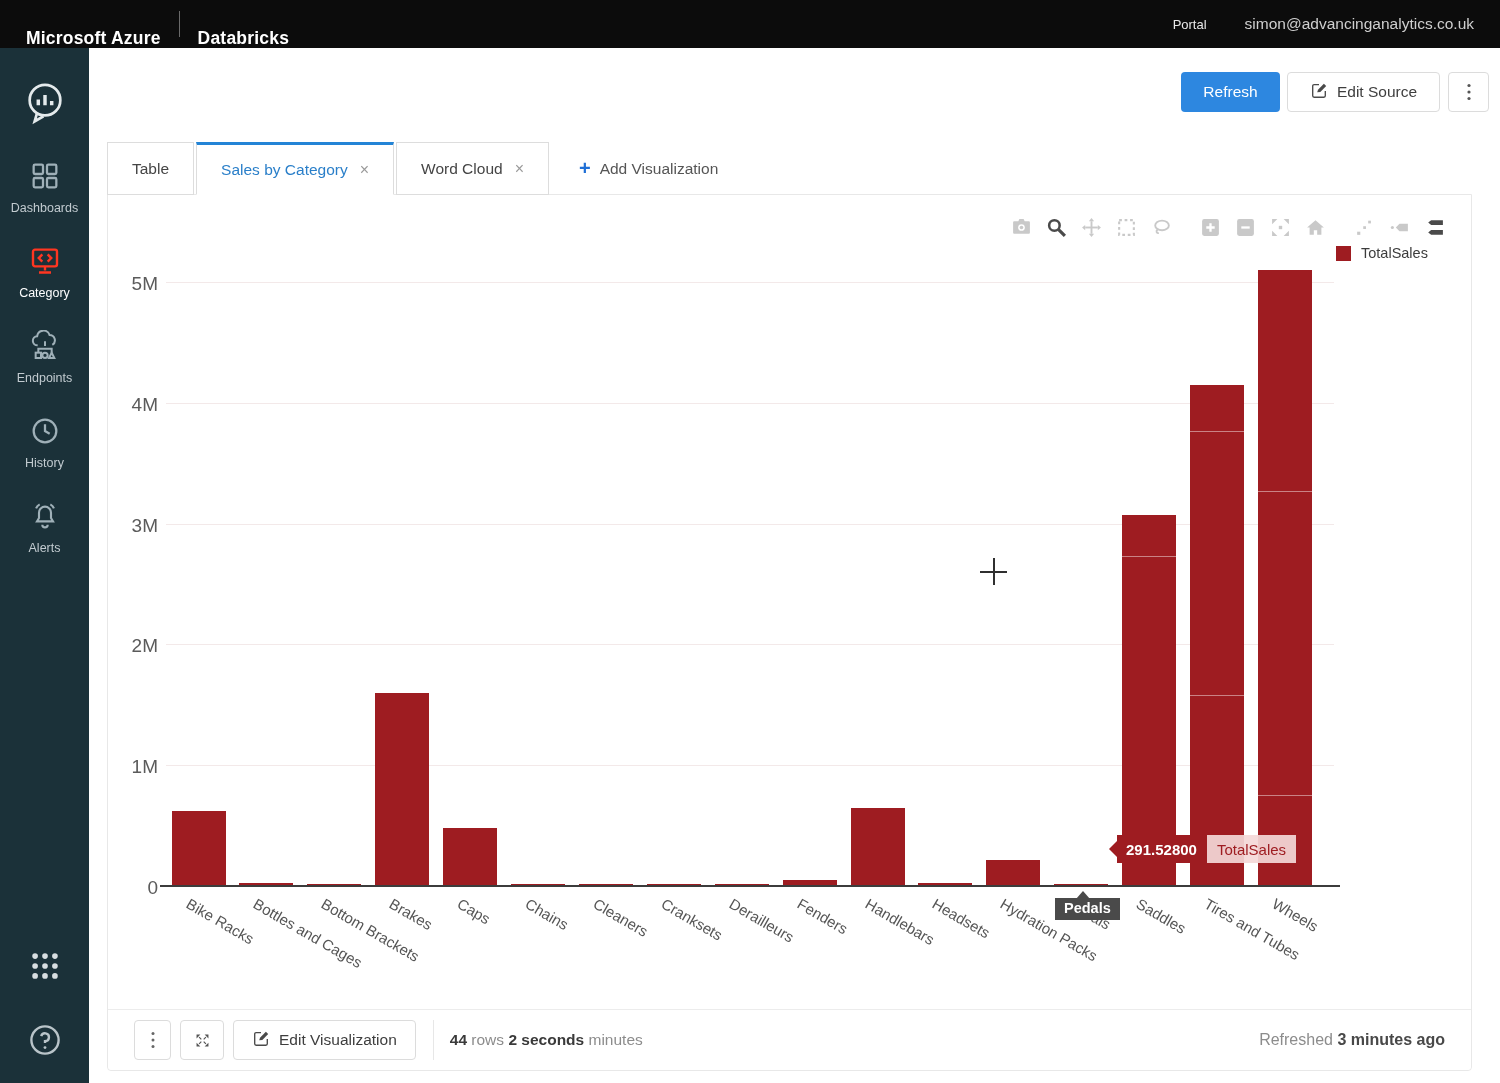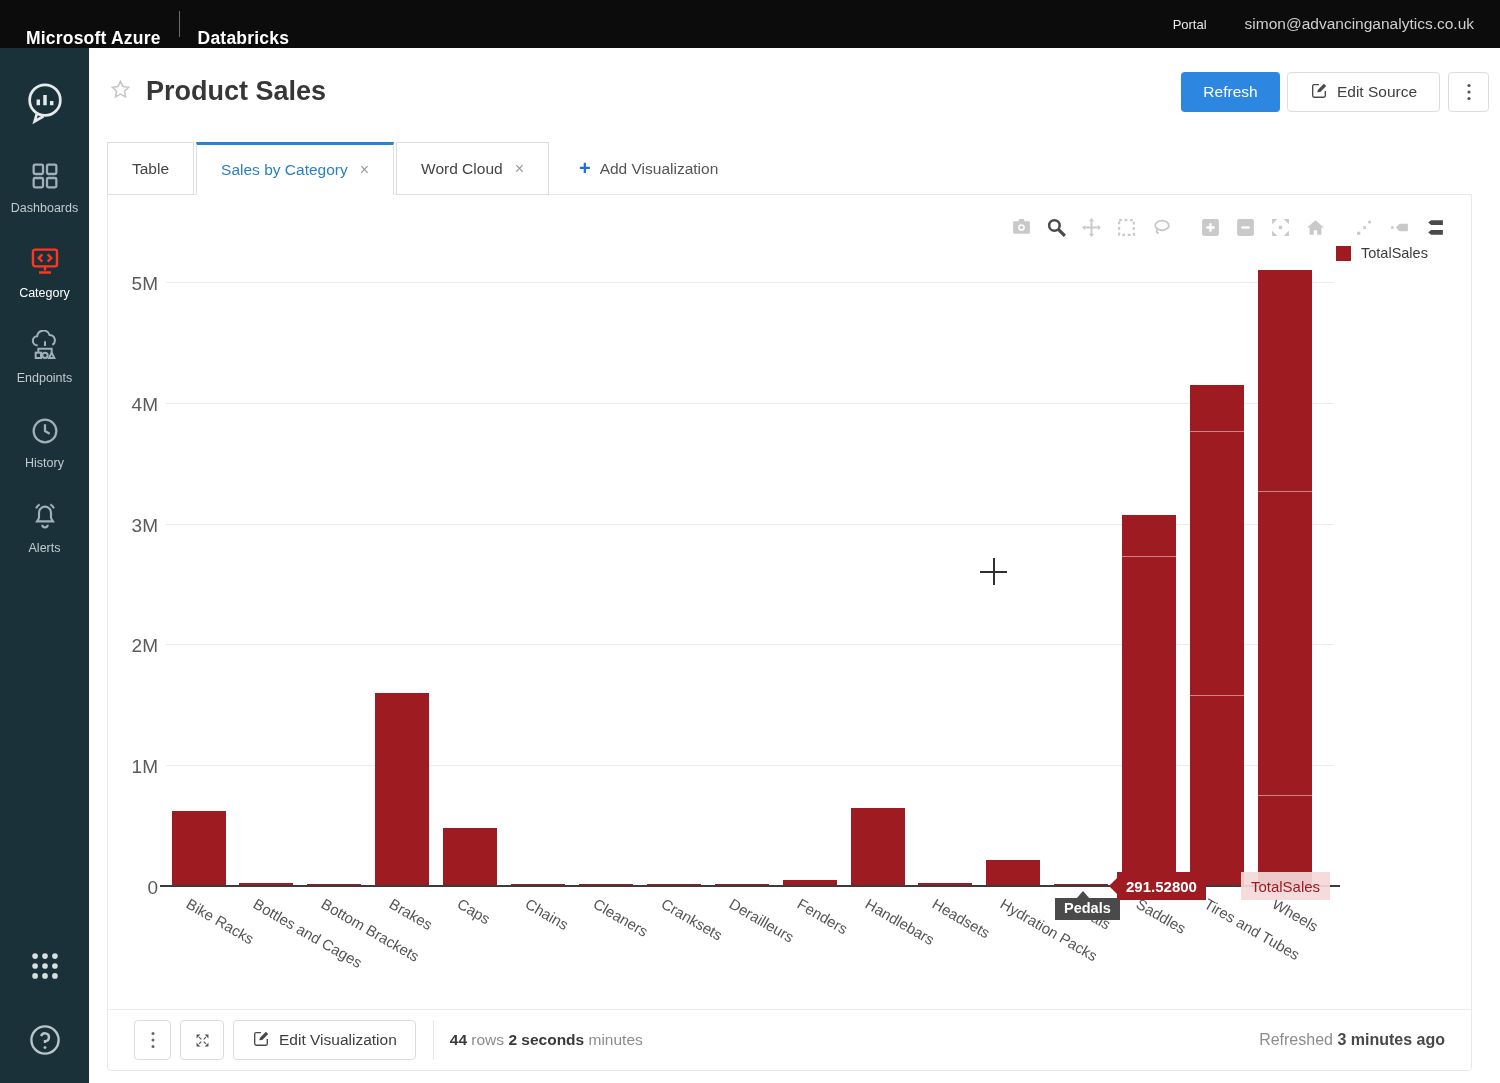--- a/index.html
+++ b/index.html
@@ -70,21 +70,21 @@
   .xlabel { position:absolute; top:700px; font-size:15px; color:#555; white-space:nowrap;
             transform:rotate(30deg); transform-origin:0 0; }
 
   .crosshair-v { position:absolute; left:885px; top:363px; width:1.6px; height:27px; background:#2f2f2f; }
   .crosshair-h { position:absolute; left:872px; top:376px; width:27px; height:1.6px; background:#2f2f2f; }
 
   .tip-cat { position:absolute; left:947px; top:703px; background:#4a4a4a; color:#fff; font-size:14.5px; font-weight:bold;
              padding:2px 9px 4px; z-index:8; }
   .tip-cat::before { content:""; position:absolute; top:-7px; left:21px; border:7px solid transparent;
                      border-top:none; border-bottom:8px solid #4a4a4a; }
-  .tip-row { position:absolute; left:1009px; top:677px; height:28px; display:flex; z-index:8;gap:34px; }
+  .tip-row { position:absolute; left:1009px; top:640px; height:28px; display:flex; z-index:8; }
   .tip-val { background:#9e1c21; color:#fff; font-weight:bold; font-size:15px; display:flex; align-items:center;
              padding:0 9px; position:relative; }
   .tip-val::before { content:""; position:absolute; left:-8px; top:6px; border:8px solid transparent;
                      border-left:none; border-right:8px solid #9e1c21; }
   .tip-series { background:rgba(244,216,216,0.92); color:#9e1c21; font-size:15px; display:flex; align-items:center;
                 padding:0 10px; margin-left:1px; }
 
   
   .panel-footer { position:absolute; left:0; right:0; bottom:0; height:61px; border-top:1px solid #ececec;
                   display:flex; align-items:center; padding:0 26px; background:#fff; border-radius:0 0 4px 4px; }
@@ -183,28 +183,20 @@
       <svg width="38" height="38" viewBox="0 0 24 24" fill="none" stroke="#b9c4c9" stroke-width="1.5">
         <circle cx="12" cy="12" r="8.6"></circle>
         <path d="M9.6 9.6A2.5 2.5 0 1 1 12 12.8v1.1"></path>
         <circle cx="12" cy="16.8" r="0.9" fill="#b9c4c9" stroke="none"></circle>
       </svg>
     </div>
   </div>
 </nav>
 
 <section class="page-header">
-  <div class="title-wrap">
-    <span>
-      <svg width="23" height="23" viewBox="0 0 24 24" fill="none" stroke="#c6c6c6" stroke-width="1.6">
-        <path d="M12 3.5l2.6 5.3 5.9.9-4.3 4.1 1 5.9-5.2-2.8-5.2 2.8 1-5.9L3.5 9.7l5.9-.9z"></path>
-      </svg>
-    </span>
-    <span class="page-title">Product Sales</span>
-  </div>
   <button class="btn refresh-btn">Refresh</button>
   <button class="btn edit-source-btn">
     <span>
       <svg width="18" height="18" viewBox="0 0 20 20" fill="none" stroke="#4a4a4a" stroke-width="1.5">
         <path d="M17 11v5.5a1.5 1.5 0 0 1-1.5 1.5h-11A1.5 1.5 0 0 1 3 16.5v-11A1.5 1.5 0 0 1 4.5 4H10"></path>
         <path d="M8 12.5l.9-2.9L15.4 3 18 5.6l-6.5 6.5z" fill="#4a4a4a" stroke="none"></path>
       </svg>
     </span>
     <span>Edit Source</span>
   </button>

